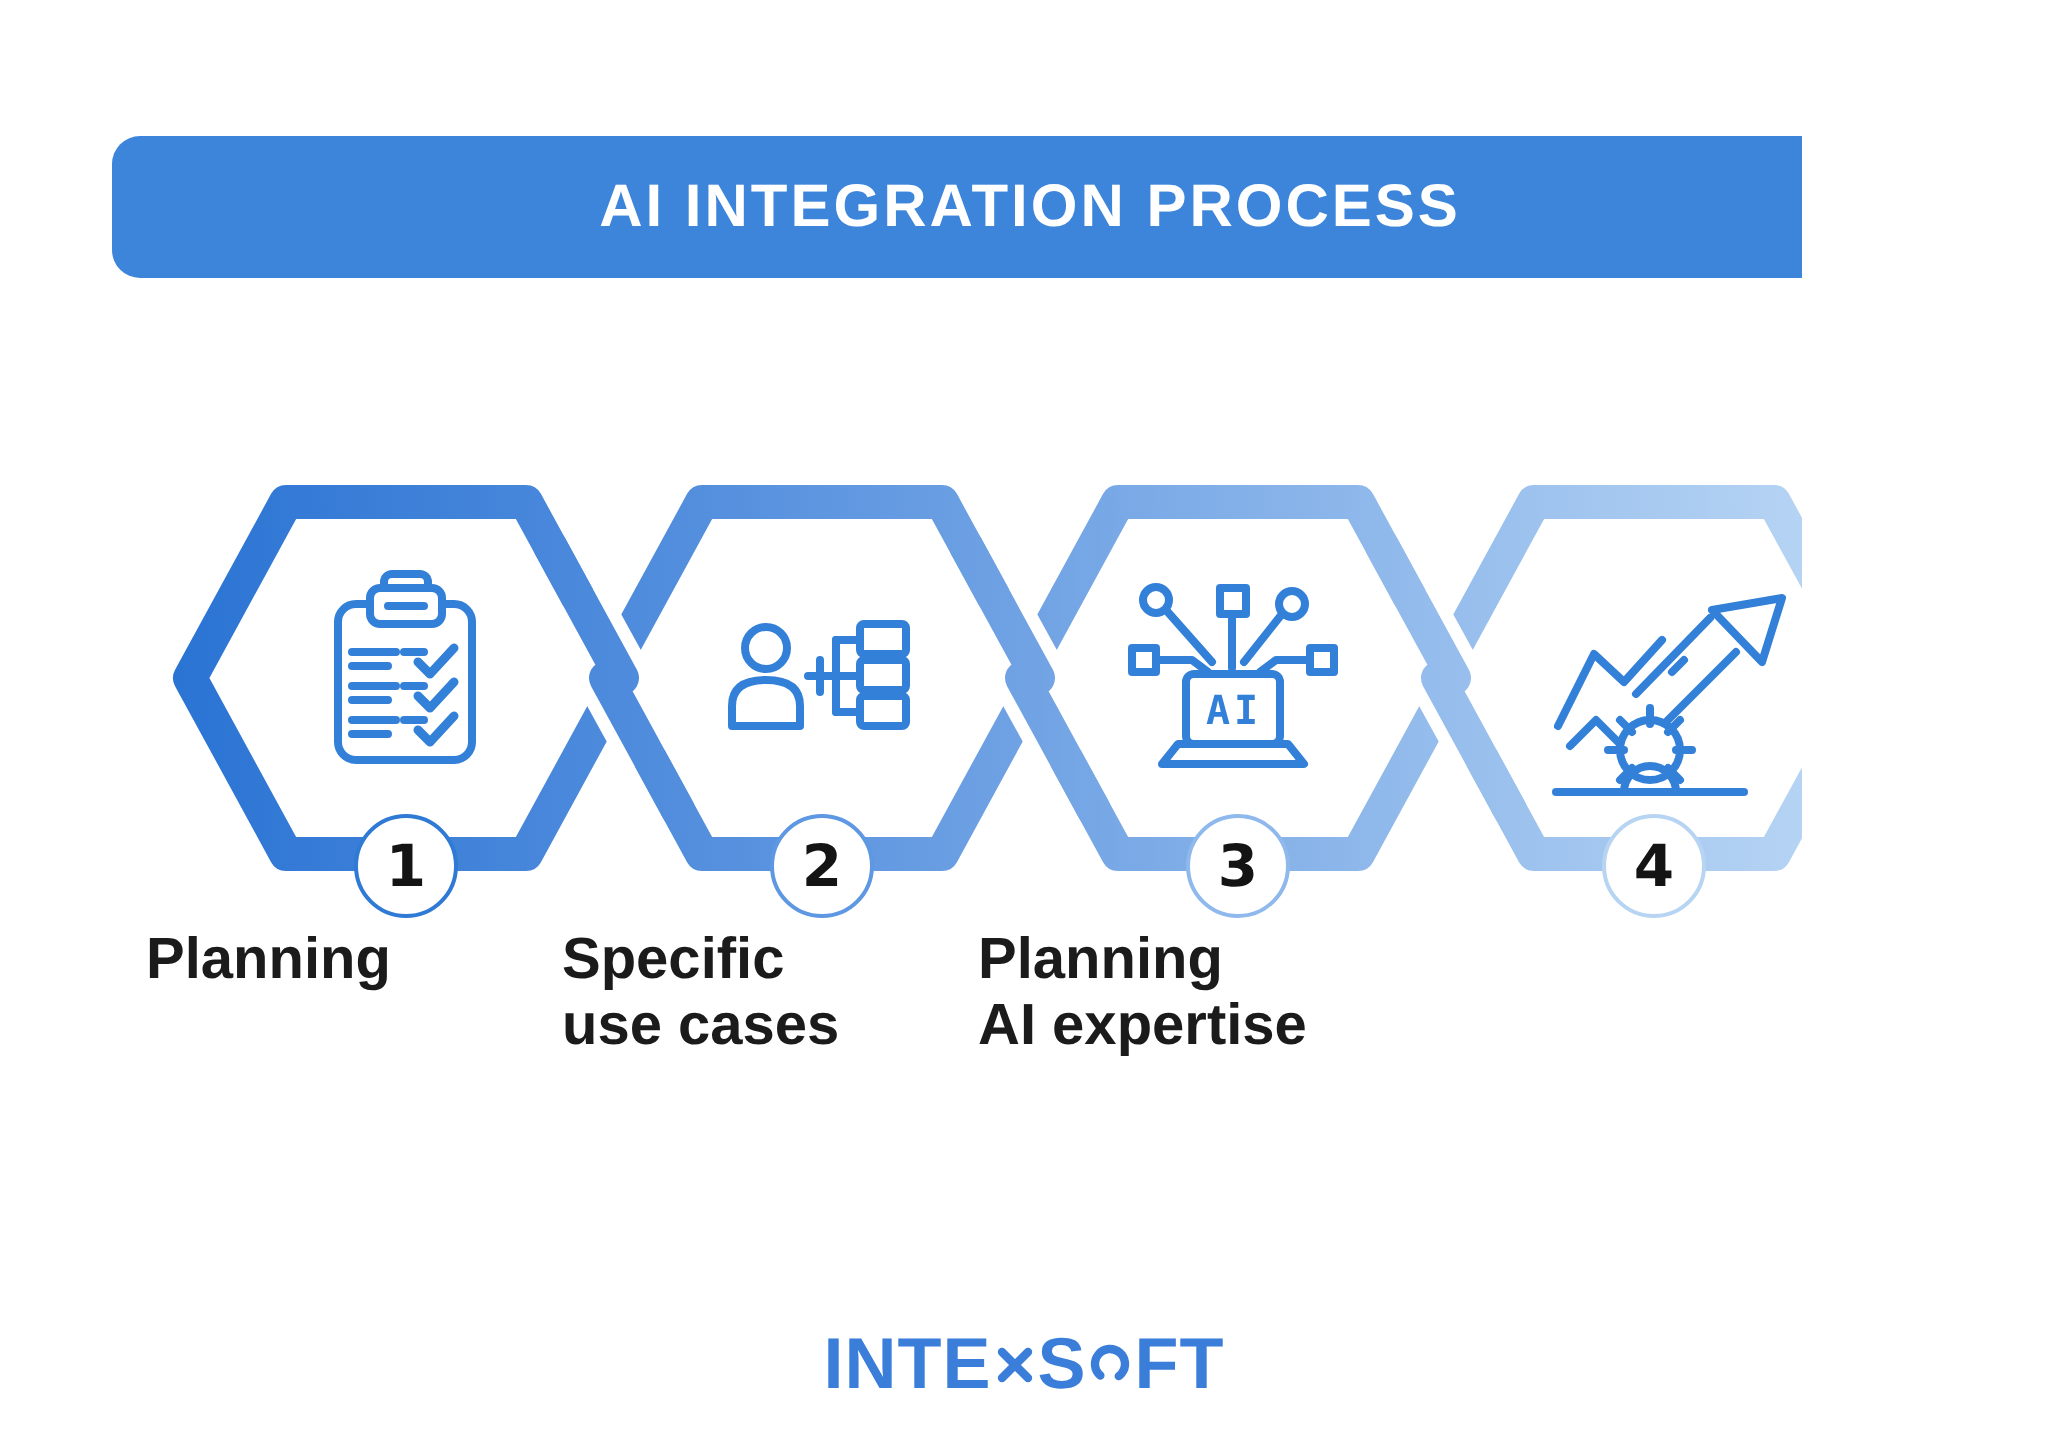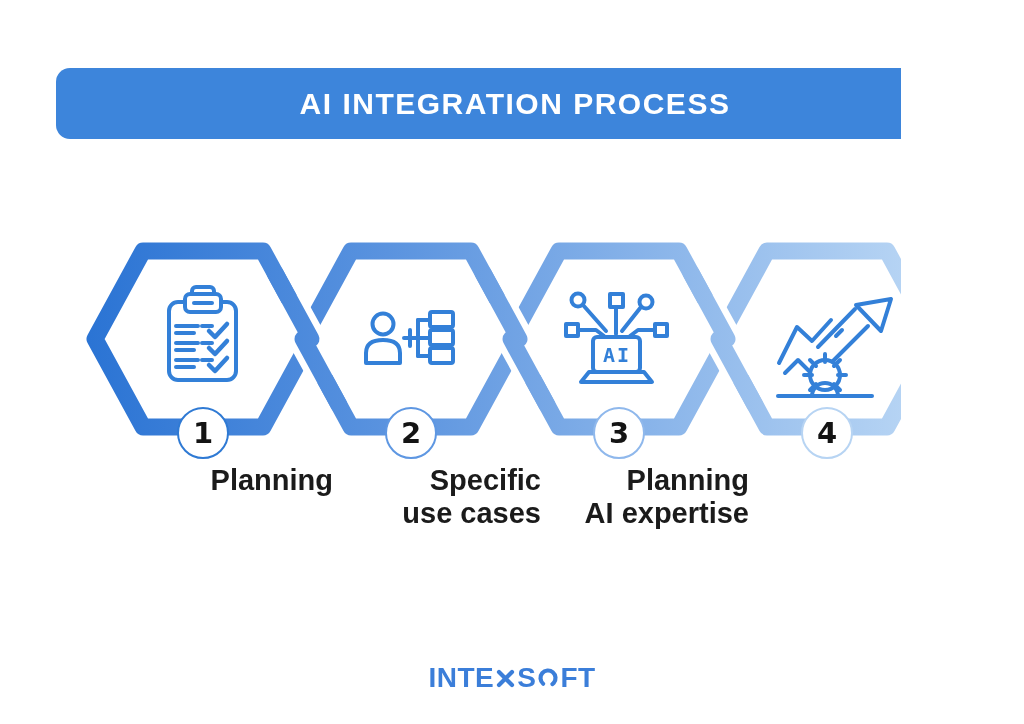--- a/index.html
+++ b/index.html
@@ -20,30 +20,30 @@
   .step-circle{
     position:absolute;top:407px;width:52px;height:52px;border-radius:50%;
     background:#ffffff;border:2.5px solid #2f7ad4;box-sizing:border-box;
     display:flex;align-items:center;justify-content:center;
   }
   .step-circle span{
     font-family:"DejaVu Sans","Liberation Sans",sans-serif;
     font-size:29px;font-weight:bold;color:#141414;line-height:1;
   }
   .step-label{
-    position:absolute;top:464px;width:260px;text-align:right;
+    position:absolute;top:464px;width:260px;text-align:left;
     font-size:29px;font-weight:bold;color:#1b1b1b;line-height:1.15;
     white-space:pre-line;
   }
   .logo{
     position:absolute;left:0;top:664px;width:1024px;
     display:flex;align-items:center;justify-content:center;
   }
   .logo .lt{
-    color:#3b7ed9;font-size:28px;font-weight:bold;letter-spacing:0.5px;line-height:1;
+    color:#3b7ed9;font-size:36px;font-weight:bold;letter-spacing:0.5px;line-height:1;
   }
   .logo svg{display:block;margin:0 1px;}
 </style>
 </head>
 <body>
 
 <div class="stage">
 
   <header class="banner">
     <h1>AI INTEGRATION PROCESS</h1>

